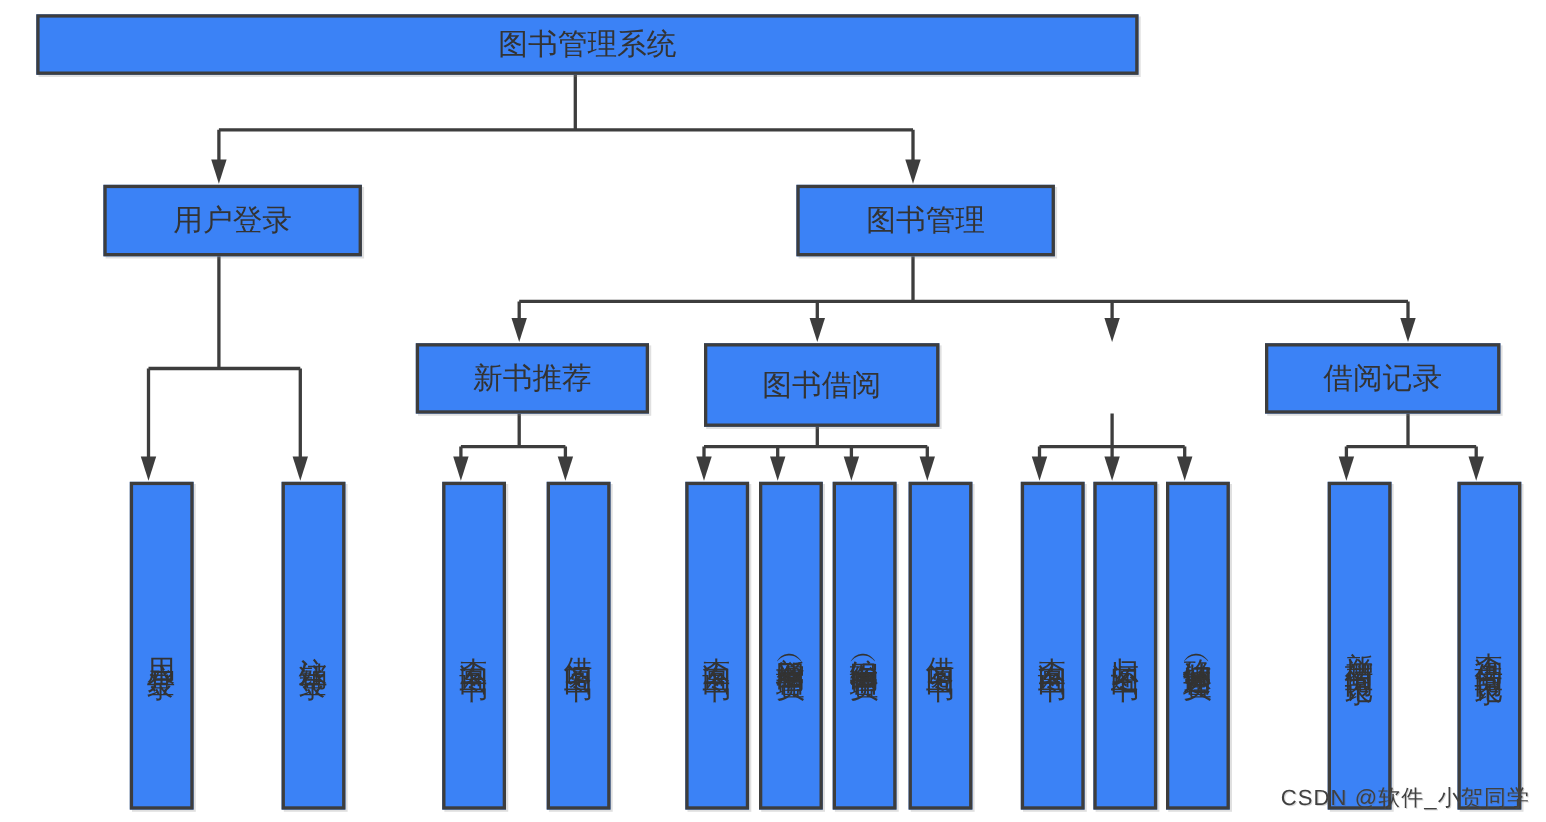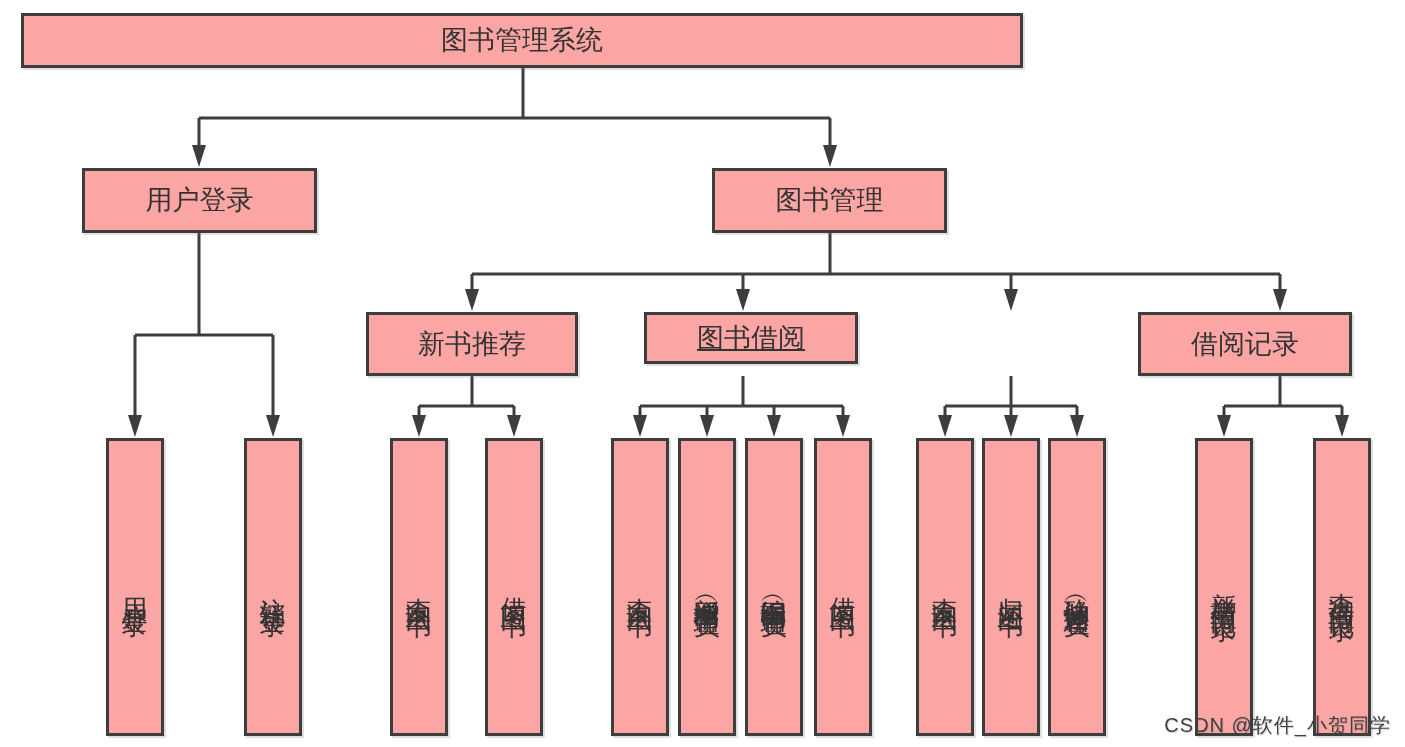--- a/index.html
+++ b/index.html
@@ -18,29 +18,30 @@
   .wires {
     position: absolute;
     left: 0; top: 0;
     width: 1405px; height: 747px;
     pointer-events: none;
   }
   .node {
     position: absolute;
     box-sizing: border-box;
     border: 3px solid #3d3d3d;
-    background: #fca5a5;
+    background: #3b82f6;
     color: #333333;
     display: flex;
     align-items: center;
     justify-content: center;
     font-size: 27px;
     line-height: 1;
     box-shadow: 2px 2px 0 rgba(130,130,130,0.25);
     white-space: nowrap;
+    margin-left: 12px;
   }
   .node.v {
     writing-mode: vertical-rl;
     text-orientation: mixed;
     font-size: 26px;
     letter-spacing: 5px;
     white-space: normal;
   }
   .node.v.long {
     letter-spacing: 2px;
@@ -100,21 +101,21 @@
       <polygon points="1335,415 1349,415 1342,437"></polygon>
     </g>
   </svg>
 
   <div class="node" style="left:21px; top:13px; width:1002px; height:55px;">图书管理系统</div>
 
   <div class="node" style="left:82px; top:168px; width:235px; height:65px;">用户登录</div>
   <div class="node" style="left:366px; top:312px; width:212px; height:64px;">新书推荐</div>
 
   <div class="node" style="left:712px; top:168px; width:235px; height:65px;">图书管理</div>
-  <div class="node" style="left:644px; top:312px; width:214px; height:52px;text-decoration:underline;">图书借阅</div>
+  <div class="node" style="left:628px; top:312px; width:214px; height:76px;">图书借阅</div>
   <div class="node" style="left:1138px; top:312px; width:214px; height:64px;">借阅记录</div>
 
   <div class="node v" style="left:106px; top:438px; width:58px; height:298px;">用户登录</div>
   <div class="node v" style="left:244px; top:438px; width:58px; height:298px;">注销登录</div>
 
   <div class="node v" style="left:390px; top:438px; width:58px; height:298px;">查询图书</div>
   <div class="node v" style="left:485px; top:438px; width:58px; height:298px;">借阅图书</div>
 
   <div class="node v" style="left:611px; top:438px; width:58px; height:298px;">查询图书</div>
   <div class="node v long" style="left:678px; top:438px; width:58px; height:298px;">新增图书（管理员）</div>

